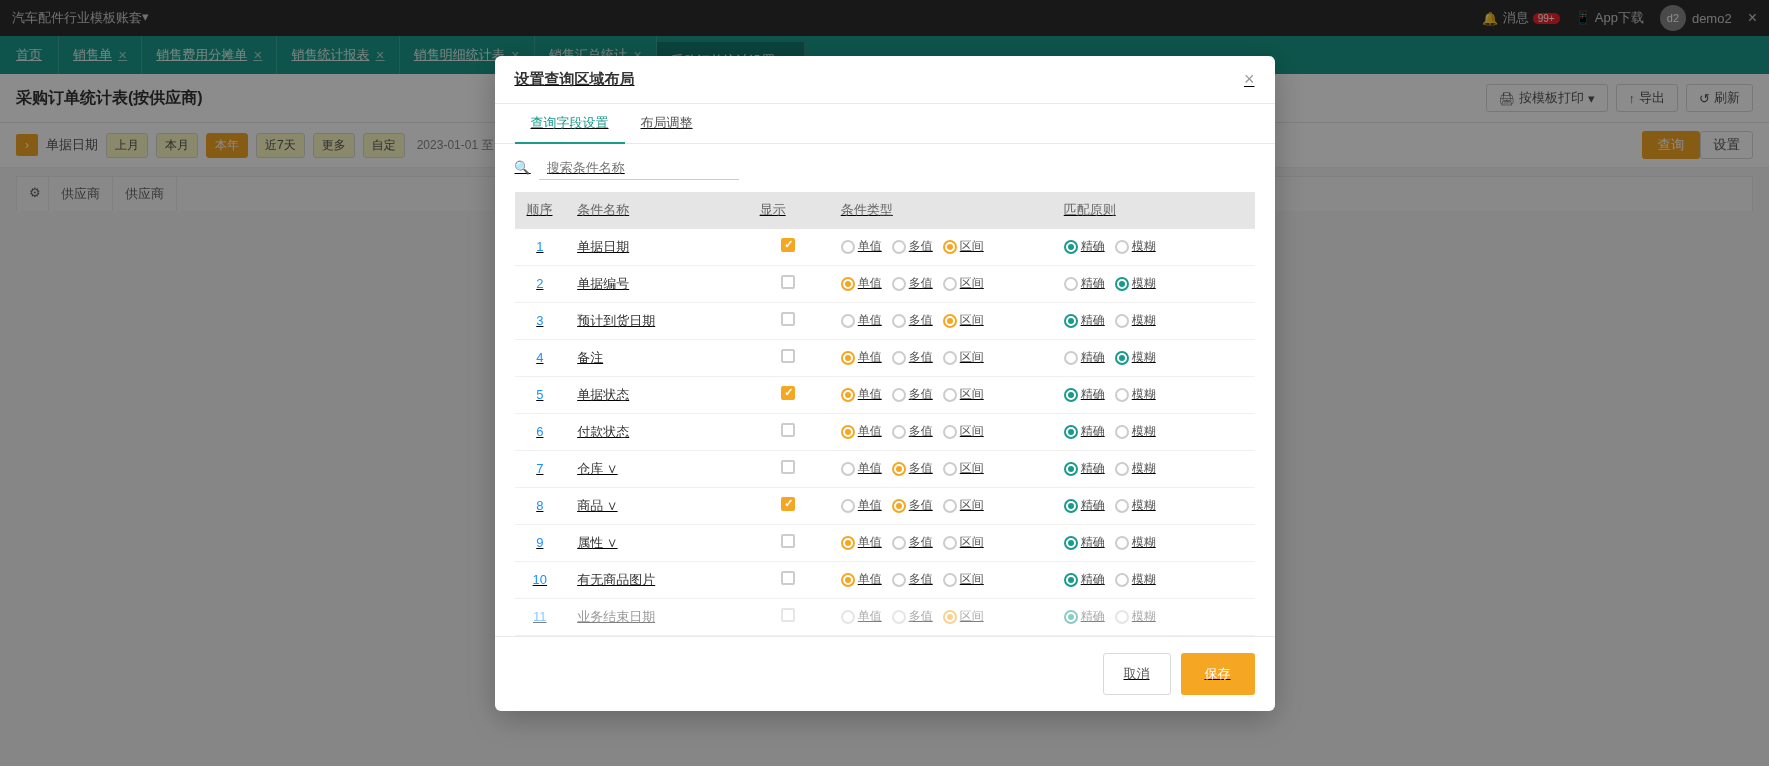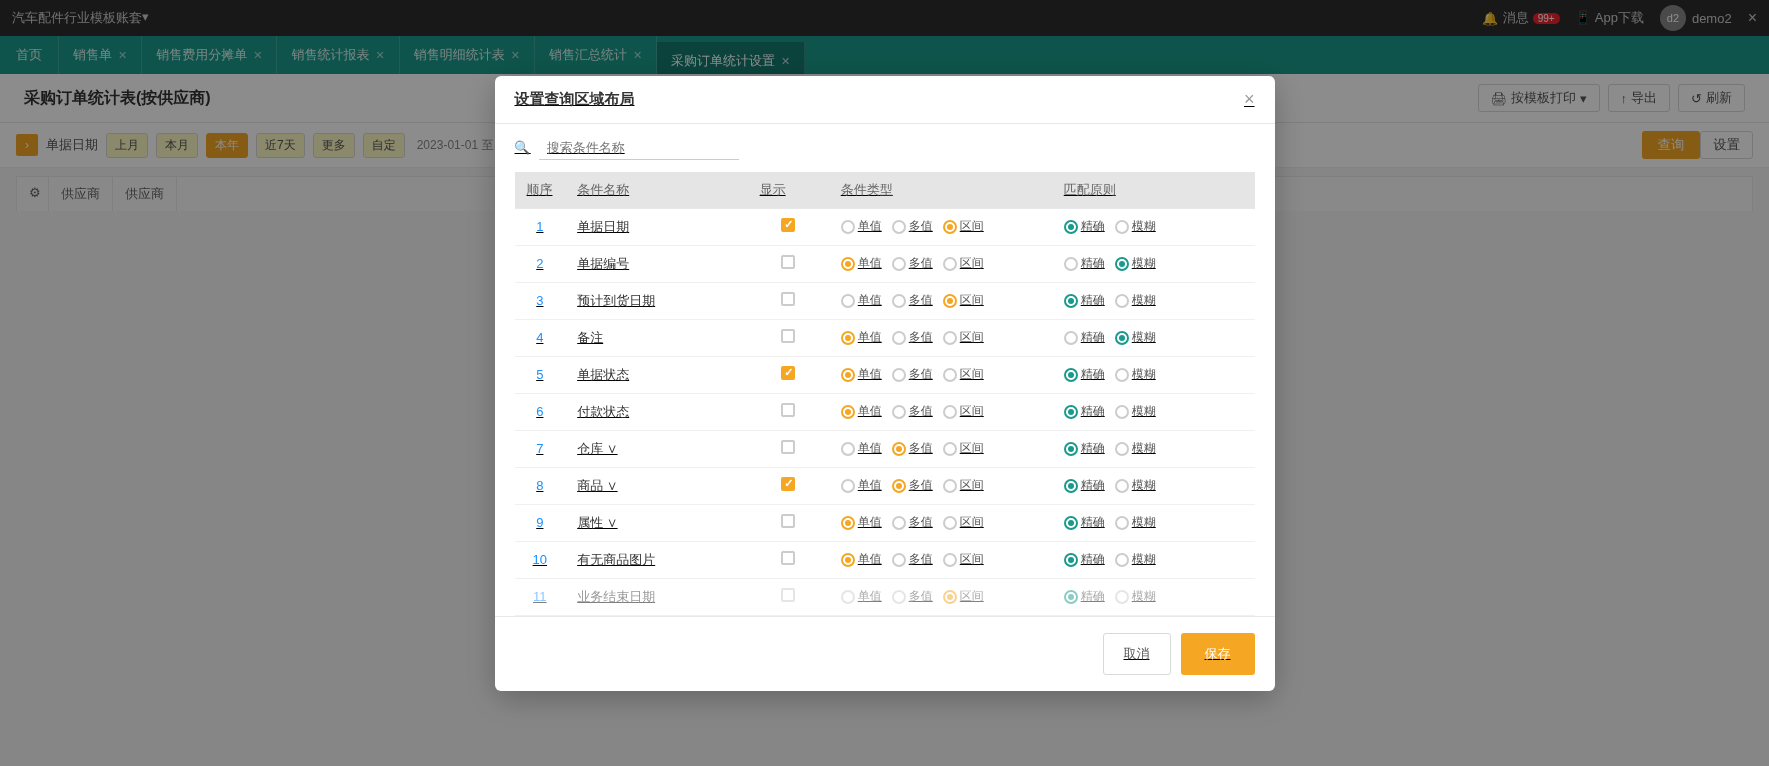--- a/index.html
+++ b/index.html
@@ -33,36 +33,37 @@
     .tab-item {
       padding: 0 14px;
       height: 38px;
       display: flex;
       align-items: center;
       color: rgba(255,255,255,0.85);
       cursor: pointer;
       font-size: 13px;
       gap: 6px;
       border-right: 1px solid rgba(255,255,255,0.15);
+      text-decoration: underline;
     }
     .tab-item.active { background: rgba(0,0,0,0.15); color: white; }
     .tab-item .tab-close { font-size: 11px; opacity: 0.7; }
     .tab-home { padding: 0 16px; }
 
     
     .page-content {
       background: #f5f5f5;
       min-height: calc(766px - 36px - 38px);
       position: relative;
     }
 
     
     .page-header {
       background: white;
-      padding: 10px 24px;
+      padding: 10px 16px;
       border-bottom: 1px solid #e8e8e8;
       display: flex;
       align-items: center;
       justify-content: space-between;
     }
     .page-title { font-size: 16px; font-weight: bold; color: #333; }
     .page-actions { display: flex; align-items: center; gap: 8px; }
     .btn-outline {
       border: 1px solid #d9d9d9;
       background: white;
@@ -376,20 +377,24 @@
 </div>
 
 <div class="overlay">
   <div class="modal">
 
     <div class="modal-header">
       <span class="modal-title">设置查询区域布局</span>
       <span class="modal-close">×</span>
     </div>
 
+    <div class="modal-tabs">
+      <div class="modal-tab active">查询字段设置</div>
+      <div class="modal-tab">布局调整</div>
+    </div>
 
     <div class="modal-search">
       <span style="color:#999;">🔍</span>
       <input class="search-input" type="text" placeholder="搜索条件名称" style="">
     </div>
 
     <div class="modal-table">
       <table class="data-table">
         <thead>
           <tr>

